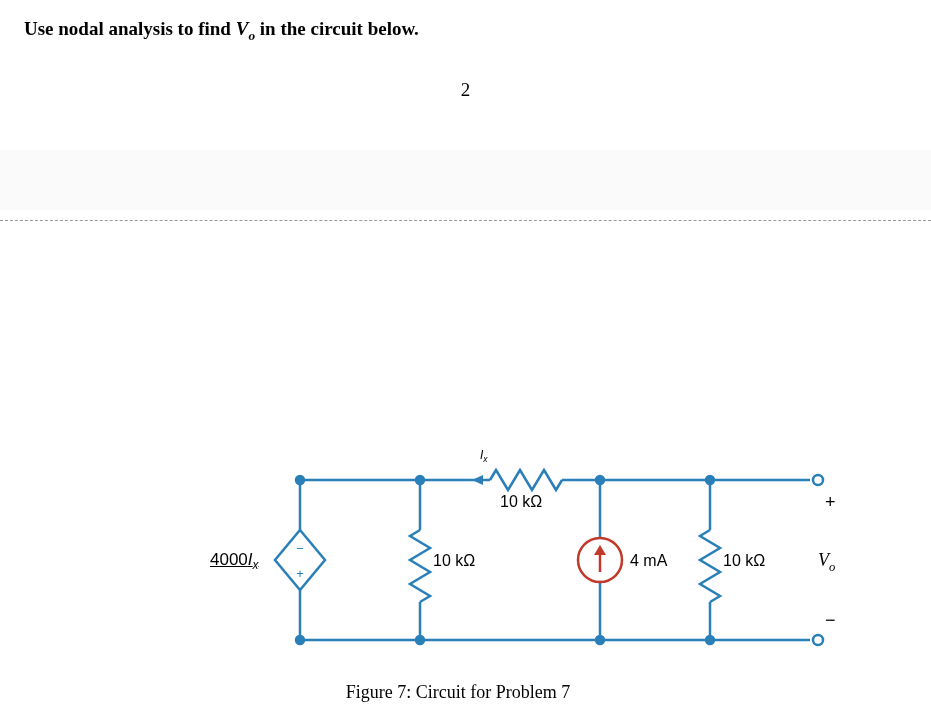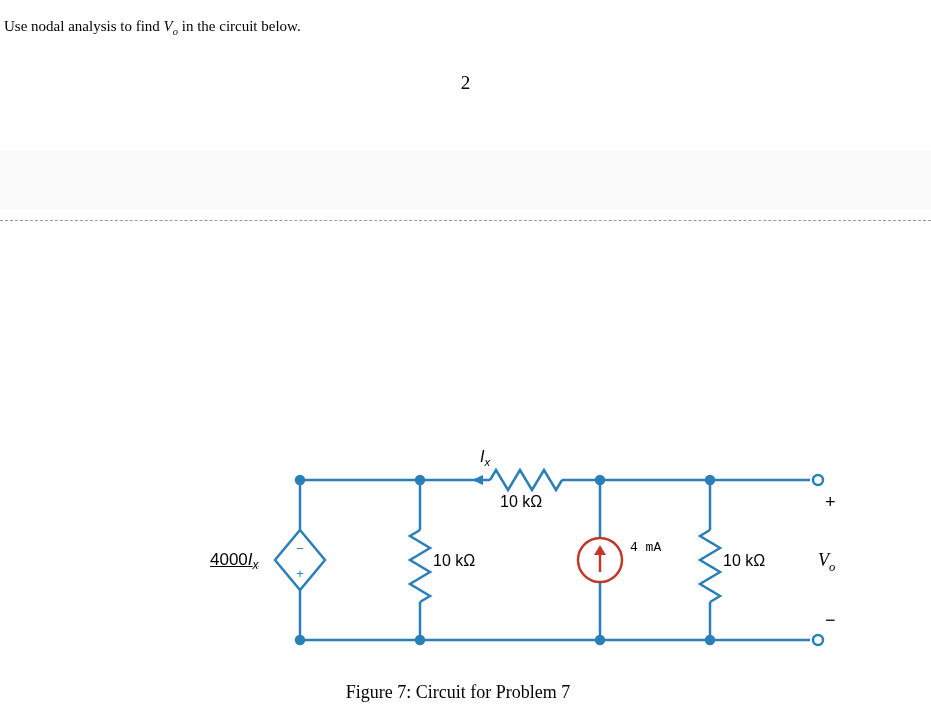--- a/index.html
+++ b/index.html
@@ -9,22 +9,23 @@
     }
     body {
       font-family: 'Times New Roman', Times, serif;
       background: #fff;
       width: 931px;
       height: 718px;
       position: relative;
       color: #000;
     }
     .problem-statement {
-      font-size: 15px;
-      padding: 18px 12px 0 4px;
+      font-size: 19px;
+      padding: 18px 12px 0 24px;
+      font-weight: bold;
     }
     .problem-statement .italic {
       font-style: italic;
     }
     .sub {
       font-style: italic;
       font-size: 0.7em;
       vertical-align: sub;
     }
     .page-number {
@@ -132,32 +133,32 @@
     <path d="M272 30 L283 25 L283 35 Z" fill="#2a7fb8"></path>
   </svg>
 
   
   
   <div style="position:absolute; left:10px; top:100px; font-size:17px; font-family:Arial,sans-serif;text-decoration:underline;">
     <span>4000</span><span style="font-style:italic;">I</span><span style="font-style:italic; font-size:0.7em; vertical-align:sub;">x</span>
   </div>
 
   
-  <div style="position:absolute; left:280px; top:-2px; font-size:16px; font-family:Arial,sans-serif; font-style:italic;">
+  <div style="position:absolute; left:280px; top:-2px; font-size:12px; font-family:Arial,sans-serif; font-style:italic;">
     <span>I</span><span style="font-size:0.7em; vertical-align:sub;">x</span>
   </div>
 
   
   <div style="position:absolute; left:300px; top:43px; font-size:16px; font-family:Arial,sans-serif;">10 kΩ</div>
 
   
   <div style="position:absolute; left:233px; top:102px; font-size:16px; font-family:Arial,sans-serif;">10 kΩ</div>
 
   
-  <div style="position:absolute; left:430px; top:90px; font-size:13px; font-family:Liberation Mono, monospace;">4 mA</div>
+  <div style="position:absolute; left:430px; top:102px; font-size:16px; font-family:Liberation Sans, sans-serif;">4 mA</div>
 
   
   <div style="position:absolute; left:523px; top:102px; font-size:16px; font-family:Arial,sans-serif;">10 kΩ</div>
 
   
   <div style="position:absolute; left:625px; top:42px; font-size:18px; font-family:Arial,sans-serif;">+</div>
   <div style="position:absolute; left:618px; top:100px; font-size:18px; font-family:Liberation Serif, serif;">
     <span style="font-style:italic;">V</span><span style="font-style:italic; font-size:0.7em; vertical-align:sub;">o</span>
   </div>
   <div style="position:absolute; left:625px; top:160px; font-size:18px; font-family:Arial,sans-serif;">−</div>

